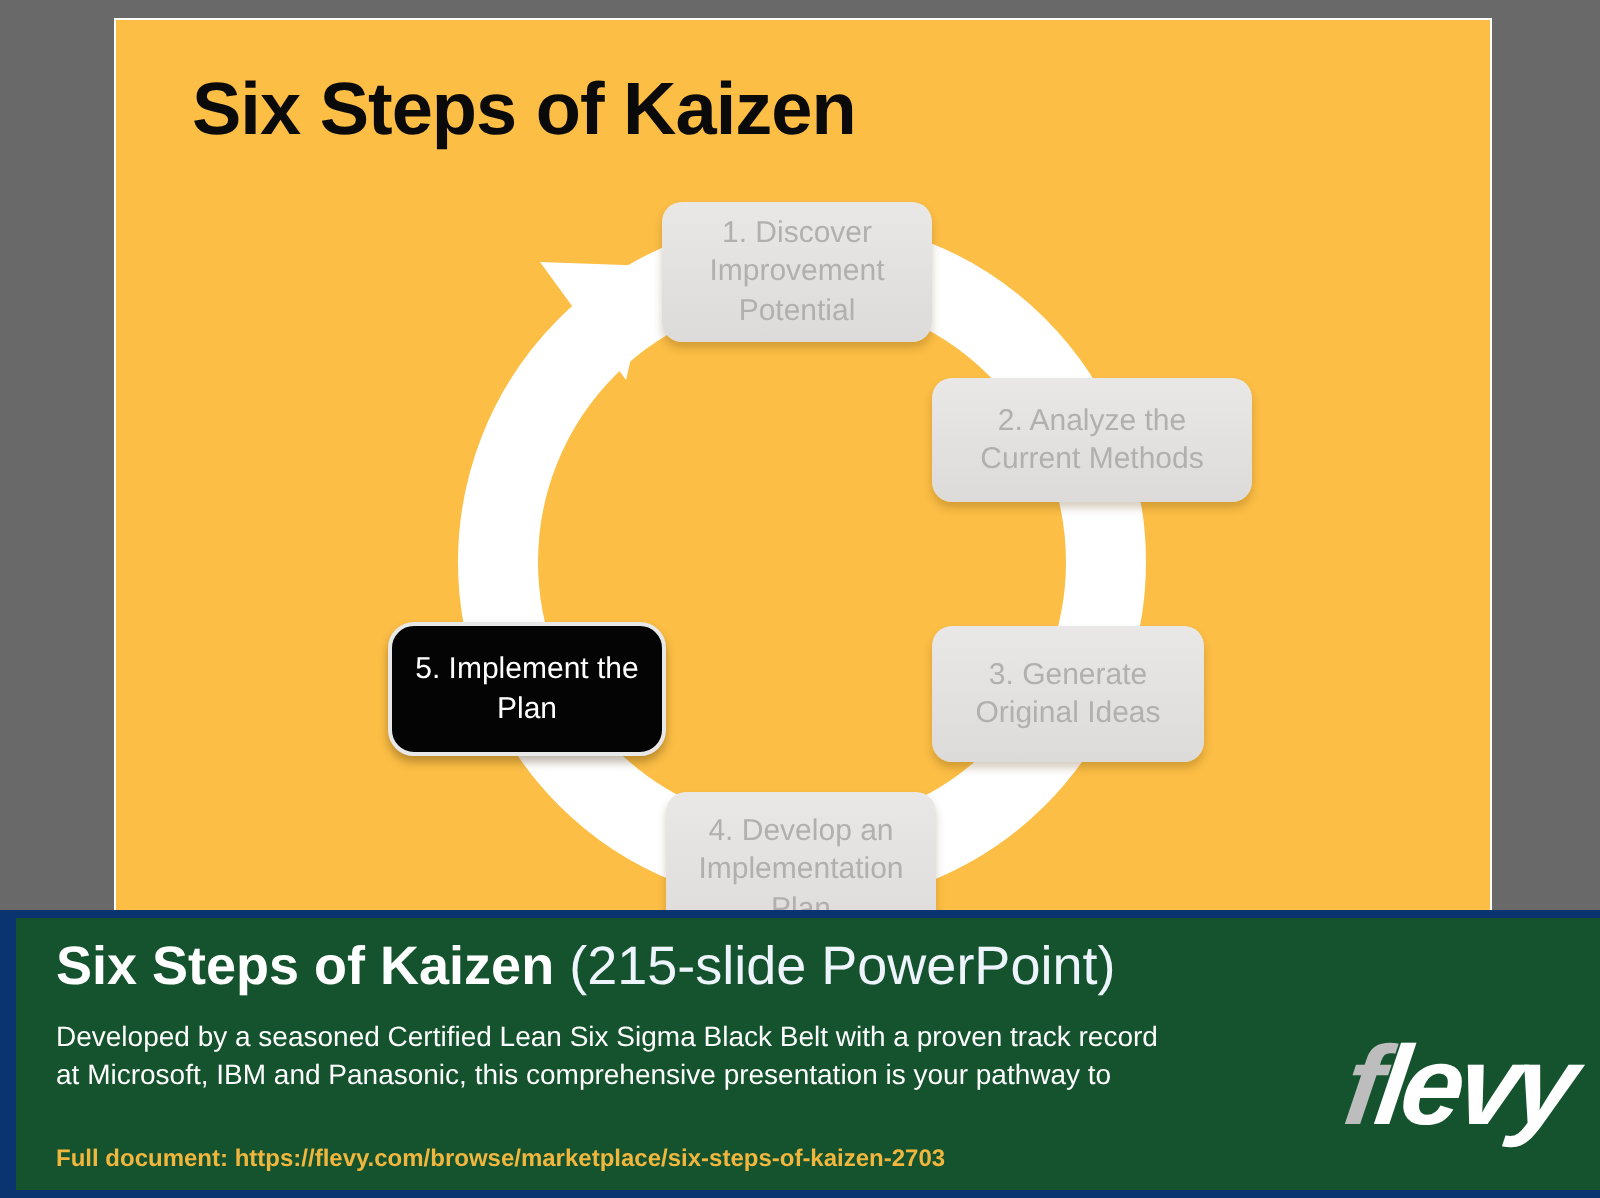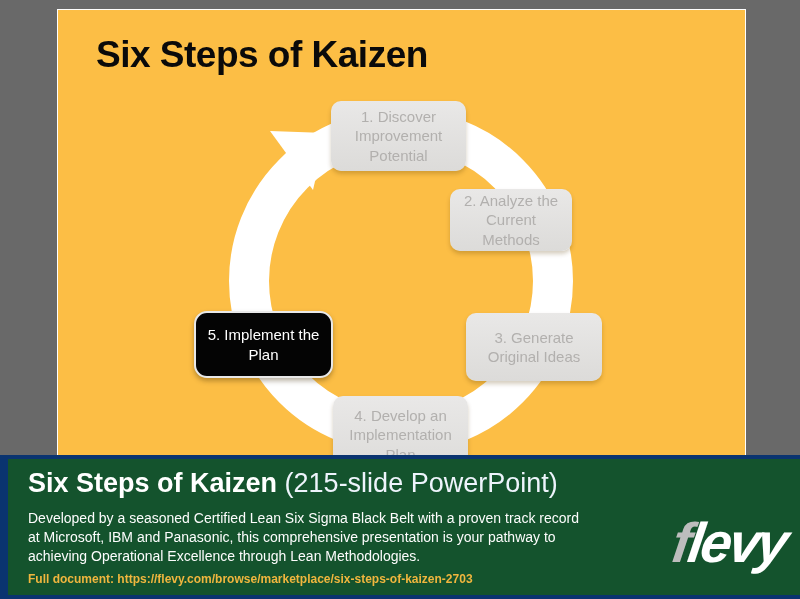--- a/index.html
+++ b/index.html
@@ -82,21 +82,21 @@
       <polygon points="212,121 255,180 268,123" fill="#ffffff"></polygon>
     </g>
   </svg>
 
   <div class="slide-title">Six Steps of Kaizen</div>
 
   <div class="step-box" style="left:273px;top:91px;width:135px;height:70px;">
     <span>1. Discover Improvement Potential</span>
   </div>
 
-  <div class="step-box" style="left:392px;top:179px;width:122px;height:62px;">
+  <div class="step-box" style="left:408px;top:179px;width:160px;height:62px;">
     <span>2. Analyze the Current Methods</span>
   </div>
 
   <div class="step-box" style="left:408px;top:303px;width:136px;height:68px;">
     <span>3. Generate Original Ideas</span>
   </div>
 
   <div class="step-box" style="left:275px;top:386px;width:135px;height:78px;">
     <span>4. Develop an Implementation Plan</span>
   </div>
@@ -111,21 +111,20 @@
 <div class="banner">
 
   <div class="banner-title">
     <span class="bold">Six Steps of Kaizen</span>
     <span class="light">(215-slide PowerPoint)</span>
   </div>
 
   <div class="banner-desc">
     <div>Developed by a seasoned Certified Lean Six Sigma Black Belt with a proven track record</div>
     <div>at Microsoft, IBM and Panasonic, this comprehensive presentation is your pathway to</div>
-    <div>achieving Operational Excellence through Lean Methodologies.</div>
   </div>
 
   <div class="banner-link">Full document: https://flevy.com/browse/marketplace/six-steps-of-kaizen-2703</div>
 
   <div class="logo">
     <span class="f">f</span><span class="rest">levy</span>
   </div>
 </div>
 
 </body></html>

